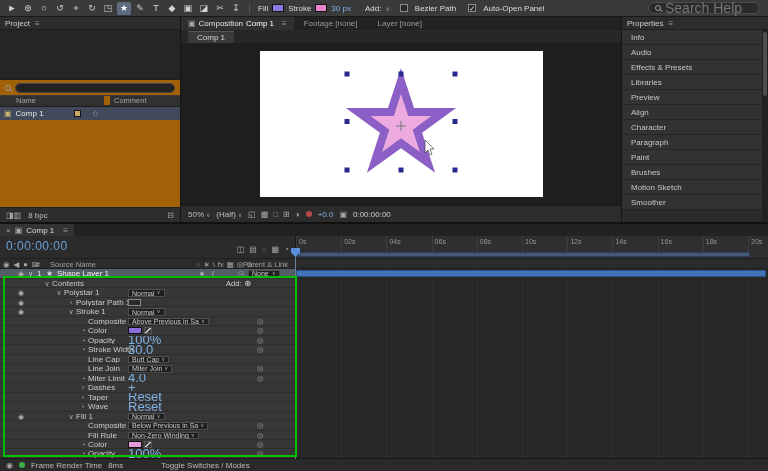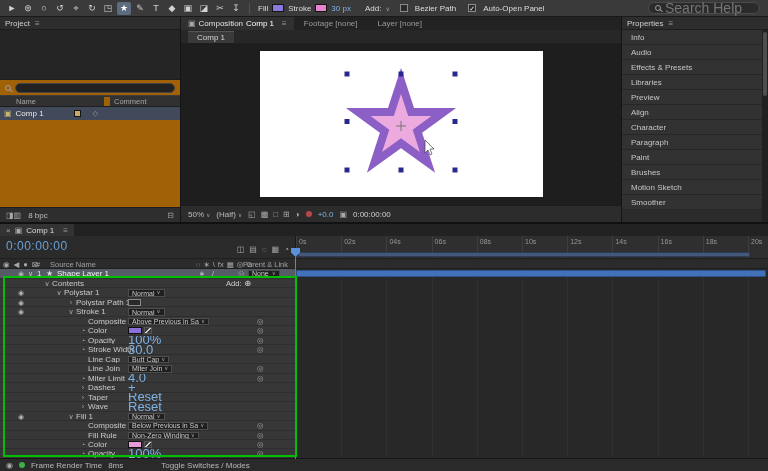--- a/index.html
+++ b/index.html
@@ -24,21 +24,21 @@
   .mag::after{content:"";position:absolute;width:4px;height:1px;background:#9a9a9a;right:-3px;bottom:-1px;transform:rotate(40deg)}
   .search-input{background:transparent;border:0;outline:0;color:#b5b5b5;font-size:14px;width:88px;font-family:inherit}
   
   .panel-header{height:13px;background:#2d2d2d;display:flex;align-items:center;padding:0 5px;font-size:8px;color:#cfcfcf;border-bottom:1px solid #1d1d1d}
   .panel-menu{margin-left:5px;color:#9a9a9a}
   
   .project-panel{position:absolute;left:0;top:17px;width:181px;height:205px;background:#a16207;border-right:1px solid #151515}
   .proj-preview{height:50px;background:#252525;border-bottom:1px solid #1e1e1e}
   .proj-search{height:15px;display:flex;align-items:center;gap:4px;padding:0 5px}
   .proj-search .field{flex:1;height:10px;background:#222;border:1px solid #454545;border-radius:5px}
-  .proj-cols{height:12px;display:flex;align-items:center;background:#313131;border-top:1px solid #3c3c3c;border-bottom:1px solid #1e1e1e;color:#a5a5a5;font-size:7.5px}
+  .proj-cols{height:12px;display:flex;align-items:flex-start;background:#313131;border-top:1px solid #3c3c3c;border-bottom:1px solid #1e1e1e;color:#a5a5a5;font-size:7.5px}
   .proj-col-name{width:104px;padding-left:16px}
   .proj-col-comment{flex:1;border-left:6px solid #a16207;padding-left:4px}
   .proj-row{height:13px;display:flex;align-items:center;background:#41495a;color:#e8e8e8;padding-left:4px;gap:4px}
   .type-ico{font-size:8px;color:#c8b470}
   .proj-chip{width:7px;height:7px;background:#c8a96a;border:1px solid #141414;margin-left:26px}
   .proj-extra-ico{font-size:8px;color:#9a9a9a;margin-left:8px}
   .proj-footer{position:absolute;left:0;right:0;bottom:0;height:15px;background:#2e2e2e;border-top:1px solid #1f1f1f;display:flex;align-items:center;gap:7px;padding:0 6px;font-size:8px;color:#9f9f9f}
   .proj-footer .depth{color:#bdbdbd}
   .proj-footer .trash{margin-left:auto}
   

